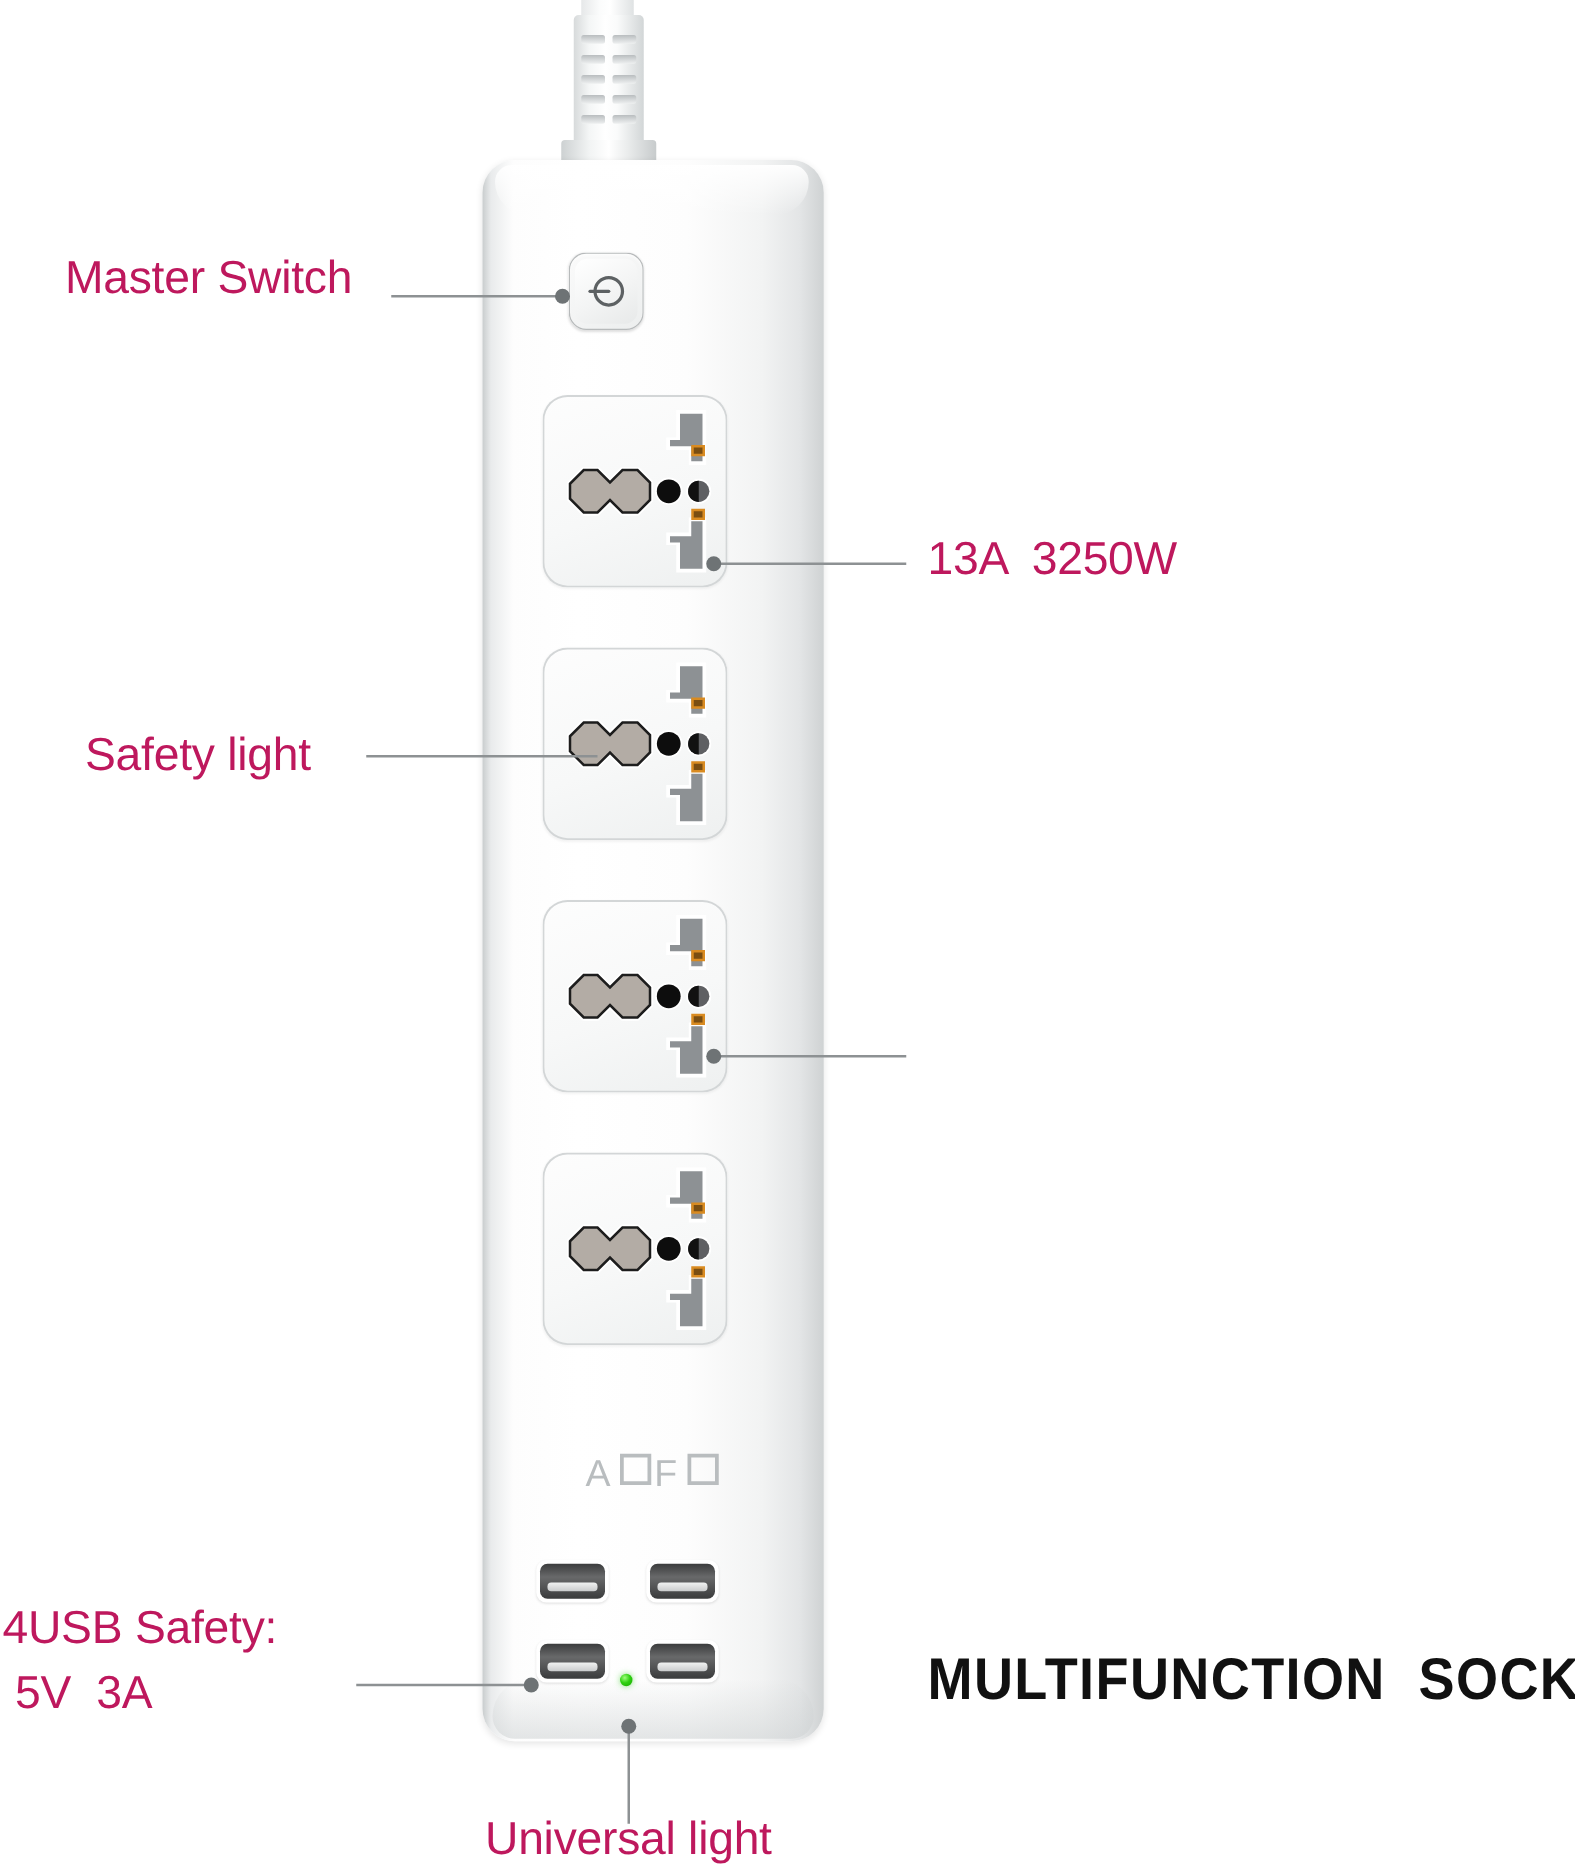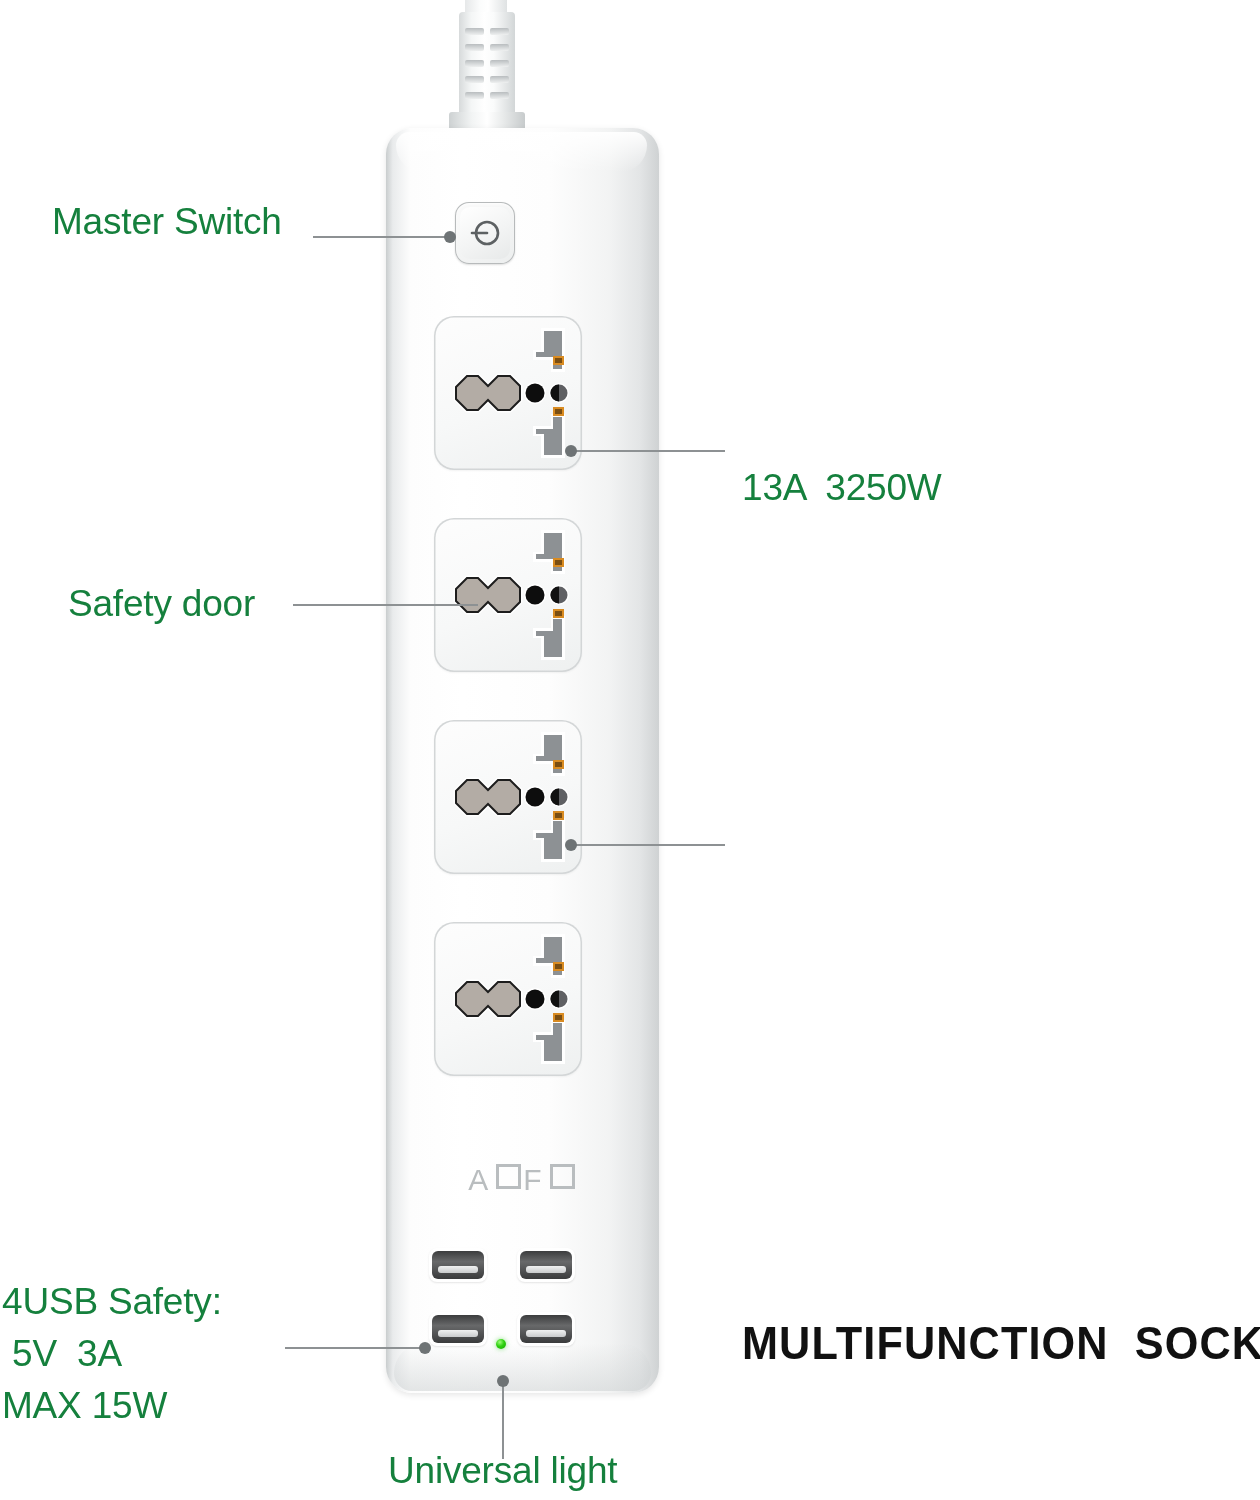--- a/index.html
+++ b/index.html
@@ -211,21 +211,21 @@
   .leader {
     position: absolute;
     background: #8d9193;
     z-index: 5;
   }
   .leader.h { height: 1.6px; }
   .leader.v { width: 1.6px; }
 
   .label {
     position: absolute;
-    color: #15803d;
+    color: #be185d;
     font-family: "Liberation Sans", sans-serif;
     font-weight: 400;
     white-space: pre;
     line-height: 1.30;
     letter-spacing: -0.2px;
   }
   .label.sz-main { font-size: 37px; }
 
   .title {
     position: absolute;
@@ -417,26 +417,25 @@
   <div class="leader h" style="left:575px; top:844px; width:150px"></div>
 
   <div class="callout-dot" style="left:419px; top:1342px"></div>
   <div class="leader h" style="left:285px; top:1347px; width:136px"></div>
 
   <div class="callout-dot" style="left:497px; top:1375px"></div>
   <div class="leader v" style="left:502px; top:1385px; height:74px"></div>
 
   <div class="label sz-main" style="left:52px; top:198px">Master Switch</div>
 
-  <div class="label sz-main" style="left:742px; top:464px">13A  3250W</div>
-
-  <div class="label sz-main" style="left:68px; top:580px">Safety door</div>
+  <div class="label sz-main" style="left:742px; top:423px">13A  3250W</div>
+
+  <div class="label sz-main" style="left:68px; top:580px">Safety light</div>
 
 
   <div class="label sz-main" style="left:2px; top:1278px">4USB Safety:</div>
   <div class="label sz-main" style="left:2px; top:1330px"> 5V  3A</div>
-  <div class="label sz-main" style="left:2px; top:1382px">MAX 15W</div>
 
   <div class="label sz-main" style="left:388px; top:1447px">Universal light</div>
 
   <div class="title">MULTIFUNCTION  SOCKET</div>
 
 </div>
 
 </body></html>

